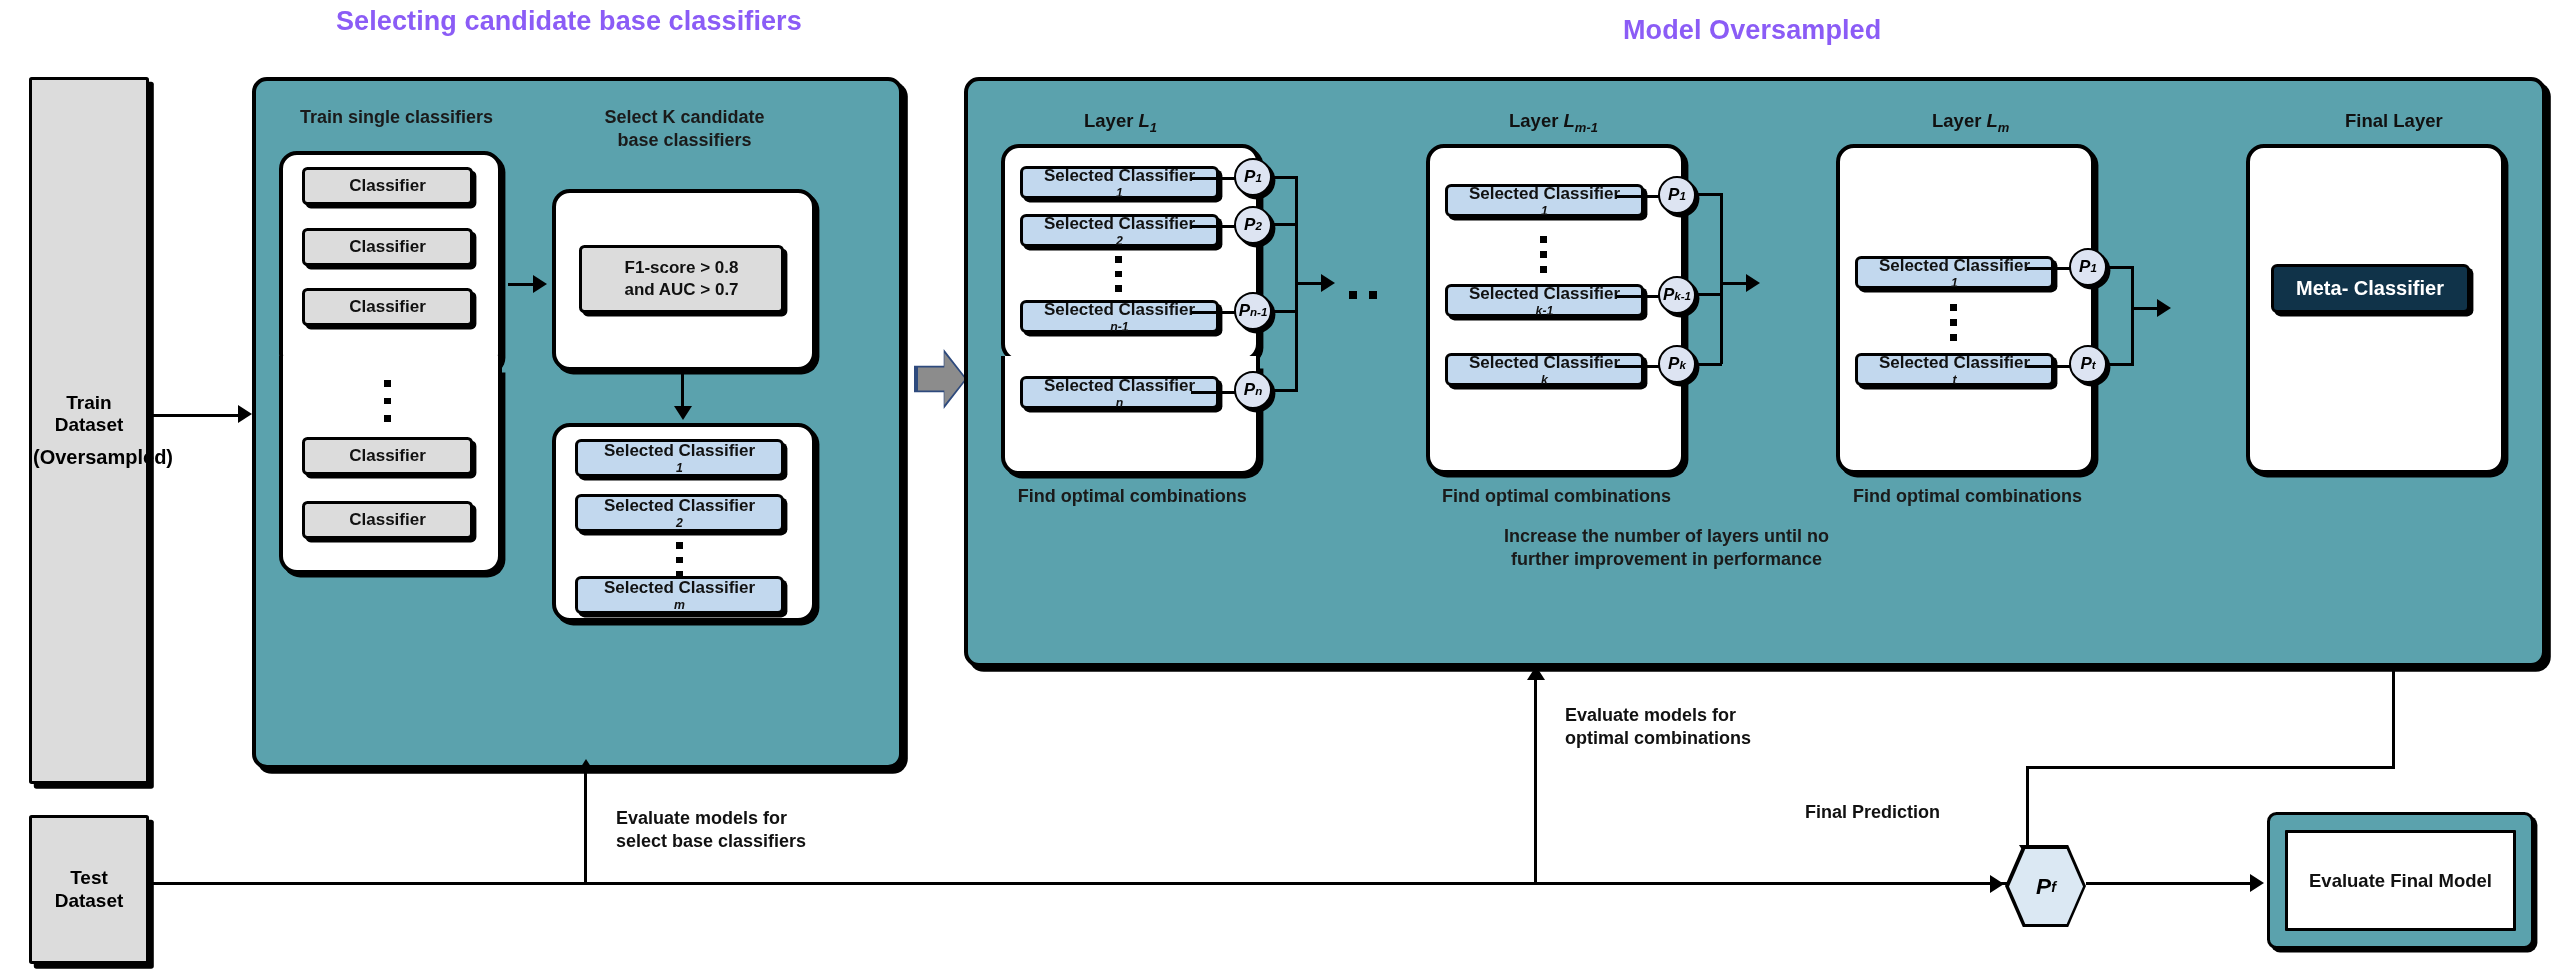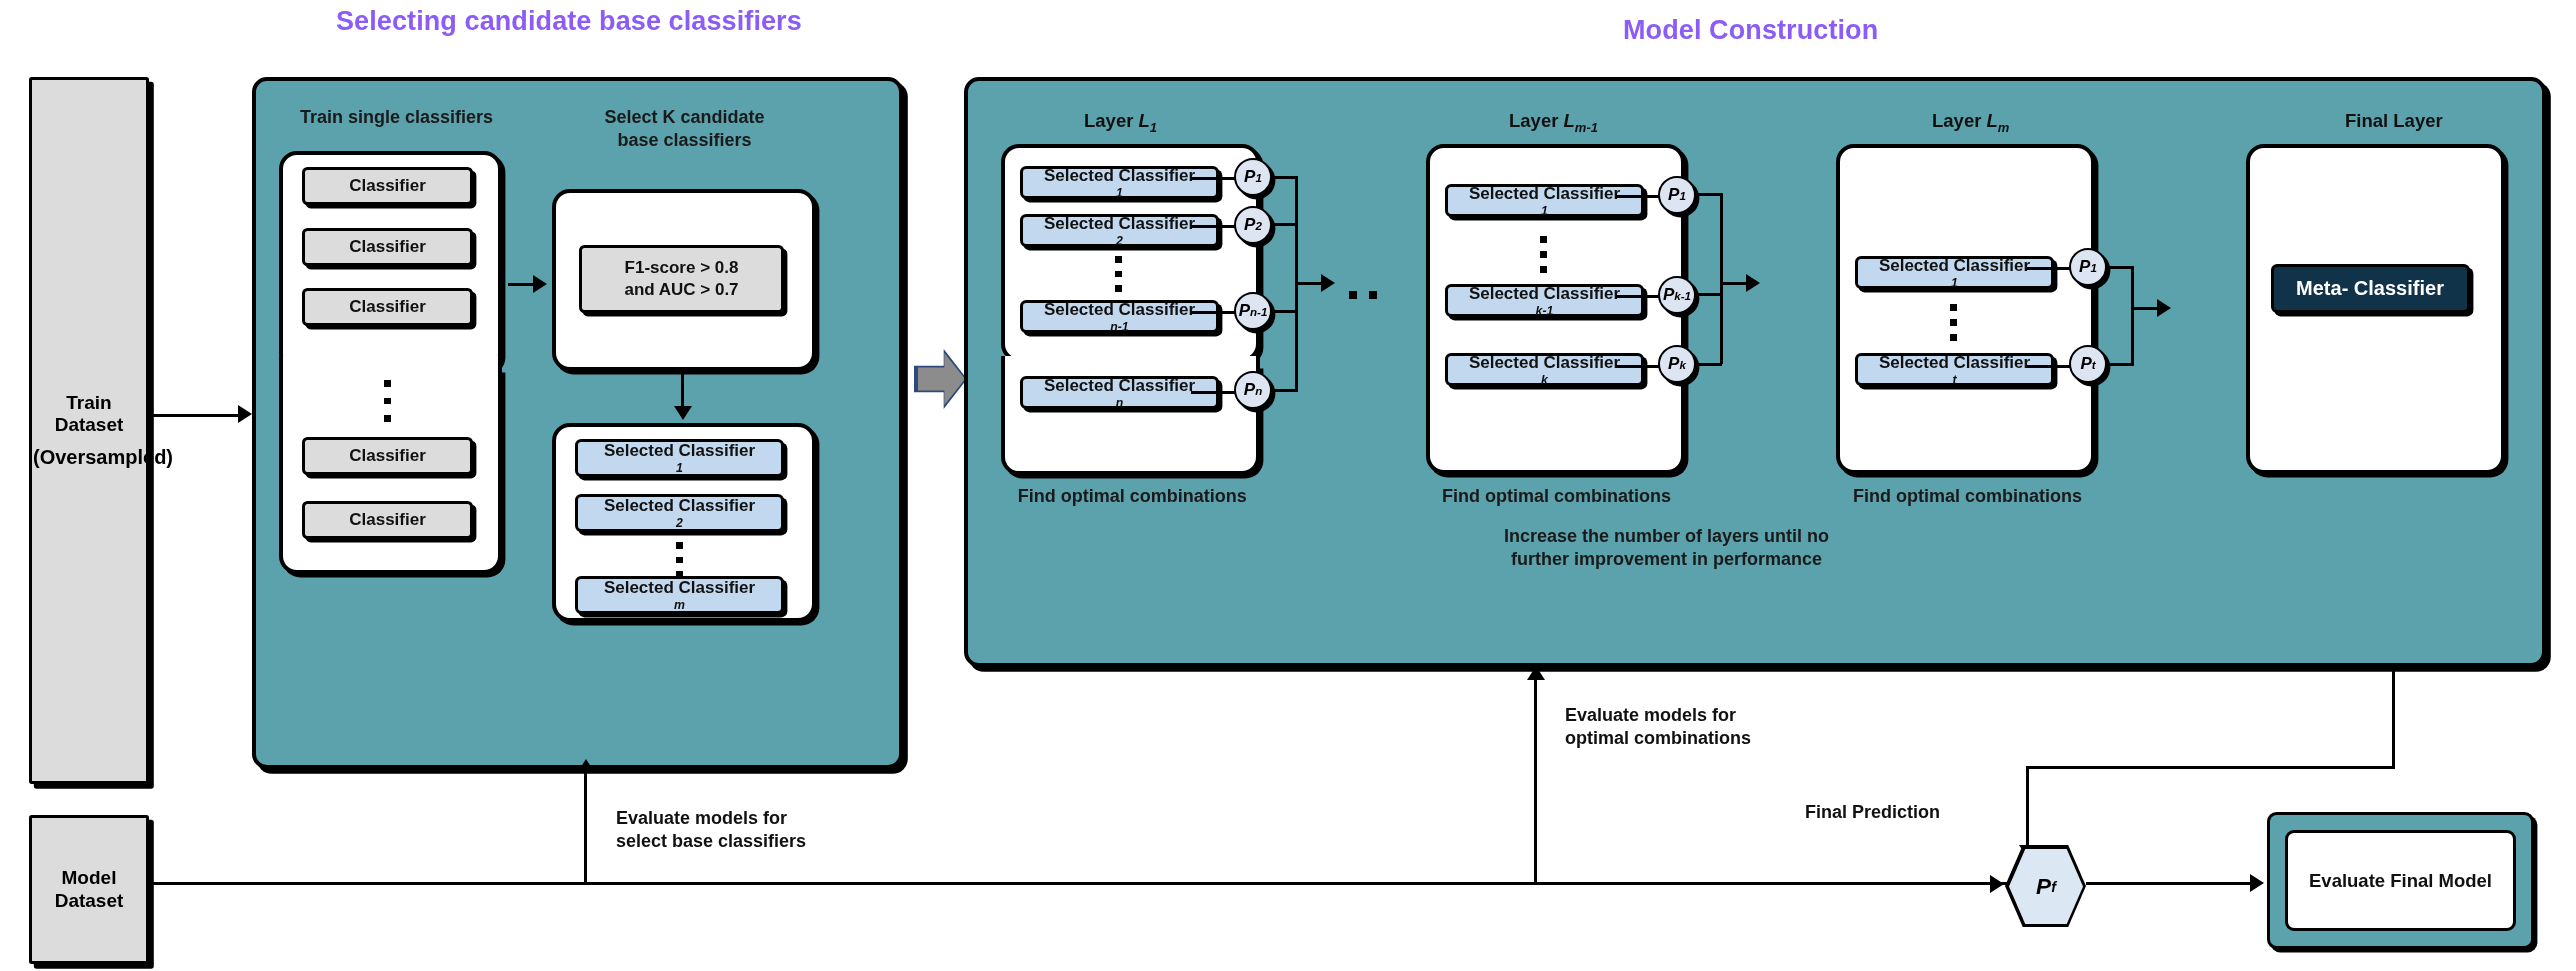--- a/index.html
+++ b/index.html
@@ -182,45 +182,45 @@
   .annot {
     font-weight: bold; font-size: 18px; color: #111;
     line-height: 1.3; white-space: pre-line; text-align: left;
   }
 
   
   #eval-final-outer {
     background: #5ba2ad; border: 3.4px solid #000; border-radius: 9.6px;
   }
   #eval-final-inner {
-    background: #fff; border: 3.4px solid #000; border-radius: 9px;
+    background: #fff; border: 3.4px solid #000; border-radius: 1px;
     font-weight: bold; font-size: 18.5px; color:#111;
   }
   .lay-label {
     font-weight: bold; font-size: 18.5px; color: #111; white-space: nowrap;
   }
   .lay-label i { font-style: italic; }
   .lay-label .sub { font-size: 13px; vertical-align: sub; font-style: italic; }
 </style>
 </head>
 <body>
 
 <div id="stage">
 
   <div class="abs section-title" id="title-left">Selecting candidate base classifiers</div>
-  <div class="abs section-title" id="title-right">Model Construction</div>
+  <div class="abs section-title" id="title-right">Model Oversampled</div>
 
   <div class="abs dataset ctr shadow" id="train-dataset">
     <div class="ds-line">Train</div>
     <div class="ds-line">Dataset</div>
     <div class="ds-sub">(Oversampled)</div>
   </div>
 
   <div class="abs dataset ctr shadow" id="test-dataset">
-    <div class="ds-line">Model</div>
+    <div class="ds-line">Test</div>
     <div class="ds-line">Dataset</div>
   </div>
 
   <div class="abs line-h5" style="left:152px; top:414px; width:89px;"></div>
   <div class="abs arrow-r" style="left:238px; top:405px;"></div>
 
   <div class="abs teal-panel shadow" id="panel-select">
 
     <div class="abs sub-caption" style="left:20.5px; top:25px; width:240px;">Train single classifiers</div>
     <div class="abs sub-caption" style="left:295px; top:25px; width:267px;">Select K candidate

